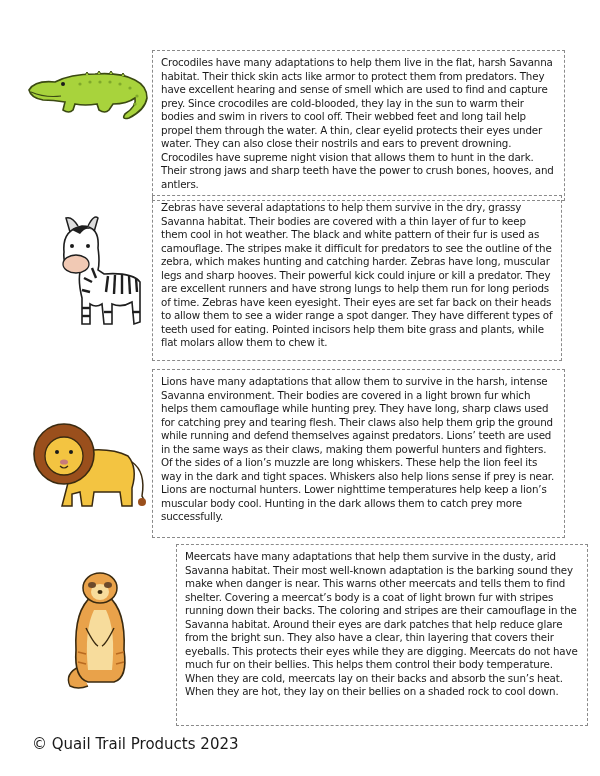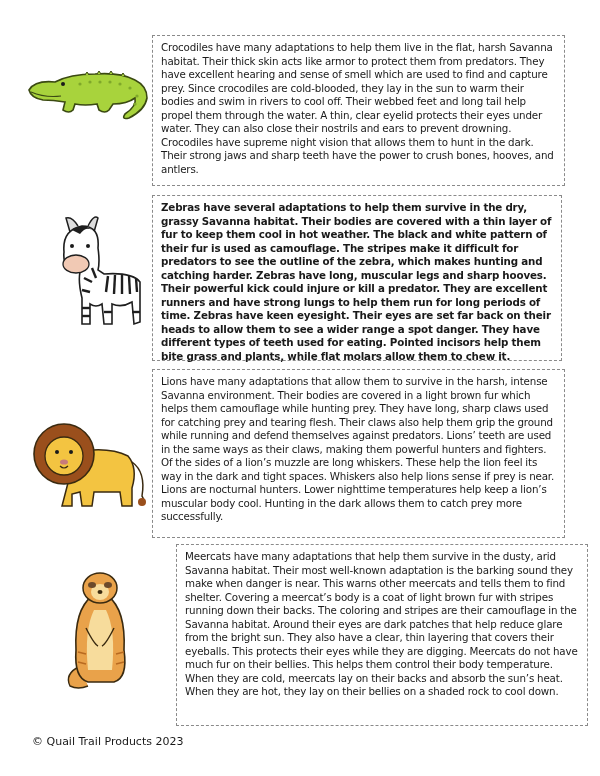--- a/index.html
+++ b/index.html
@@ -3,21 +3,21 @@
 <meta charset="utf-8">
 <style>
   html, body { margin:0; padding:0; background:#ffffff; }
   body { width:600px; height:776px; position:relative; overflow:hidden;
          font-family:"DejaVu Sans", sans-serif; color:#1a1a1a; }
   .box { position:absolute; border:1px dashed #8a8a8a; box-sizing:border-box;
          padding:5px 6px 4px 8px; font-size:10.3px; line-height:13.55px;
          letter-spacing:-0.15px; word-spacing:-0.2px; }
   .box p { margin:0; }
   .art { position:absolute; }
-  .footer { position:absolute; left:32px; top:735px; font-size:11px; color:#1a1a1a; }
+  .footer { position:absolute; left:32px; top:735px; font-size:15px; color:#1a1a1a; }
 </style>
 </head>
 <body>
 
 <div class="art" style="left:25px;top:62px;width:128px;height:62px;">
   <svg width="128" height="62" viewBox="0 0 128 62">
     <path d="M4,28 Q10,18 30,20 Q45,12 70,12 Q95,10 110,18 Q122,24 122,36 Q120,48 104,56 Q96,58 100,52 Q112,44 110,36 Q102,42 88,42 L84,48 Q80,52 74,48 L72,42 Q60,44 50,42 L48,48 Q44,52 38,48 L40,40 Q28,38 18,38 Q6,36 4,28 Z" fill="#a8d33c" stroke="#3b4a12" stroke-width="1.6"></path>
     <path d="M6,30 Q20,36 36,34" fill="none" stroke="#3b4a12" stroke-width="1.2"></path>
     <circle cx="38" cy="22" r="2" fill="#1a1a1a"></circle>
     <g fill="#7fa82a">
@@ -26,21 +26,21 @@
         <circle cx="75" cy="20" r="1.6"></circle>
       <circle cx="85" cy="20" r="1.6"></circle>
         <circle cx="95" cy="22" r="1.6"></circle>
         <circle cx="105" cy="26" r="1.6"></circle>
       <circle cx="112" cy="34" r="1.6"></circle>
         <circle cx="110" cy="42" r="1.6"></circle>
     </g>
     <path d="M60,13 l2,-3 l2,3 M72,12 l2,-3 l2,3 M84,12 l2,-3 l2,3 M96,14 l2,-3 l2,3" fill="#a8d33c" stroke="#3b4a12" stroke-width="1"></path>
   </svg>
 </div>
-<div class="box" style="left:152px;top:35px;width:413px;height:151px;">
+<div class="box" style="left:152px;top:50px;width:413px;height:151px;">
   <p>Crocodiles have many adaptations to help them live in the flat, harsh Savanna habitat. Their thick skin acts like armor to protect them from predators. They have excellent hearing and sense of smell which are used to find and capture prey. Since crocodiles are cold-blooded, they lay in the sun to warm their bodies and swim in rivers to cool off. Their webbed feet and long tail help propel them through the water. A thin, clear eyelid protects their eyes under water. They can also close their nostrils and ears to prevent drowning. Crocodiles have supreme night vision that allows them to hunt in the dark. Their strong jaws and sharp teeth have the power to crush bones, hooves, and antlers.</p>
 </div>
 
 <div class="art" style="left:52px;top:212px;width:92px;height:122px;">
   <svg width="92" height="122" viewBox="0 0 92 122">
     <path d="M18,20 L14,6 Q20,4 26,14 M36,14 Q42,2 46,6 L42,20" fill="#ddd" stroke="#1e1e1e" stroke-width="1.5"></path>
     <path d="M12,40 Q10,18 30,14 Q48,14 46,36 Q48,50 46,58 L52,62 Q80,60 88,70 L88,110 L82,112 L80,90 Q70,96 60,92 L60,112 L52,112 L50,92 Q44,96 38,92 L38,112 L30,112 L30,86 Q26,70 28,60 Q10,58 12,40 Z" fill="#ffffff" stroke="#1e1e1e" stroke-width="1.6"></path>
     <ellipse cx="24" cy="52" rx="13" ry="9" fill="#f1c9b4" stroke="#1e1e1e" stroke-width="1.3"></ellipse>
     <circle cx="20" cy="34" r="2" fill="#1a1a1a"></circle>
       <circle cx="36" cy="34" r="2" fill="#1a1a1a"></circle>
@@ -54,21 +54,21 @@
       <path d="M40,56 L44,66"></path>
         <path d="M32,66 L40,70"></path>
         <path d="M30,78 L38,80"></path>
       <path d="M30,96 L38,96"></path>
         <path d="M30,104 L38,104"></path>
         <path d="M52,100 L60,100"></path>
         <path d="M80,100 L88,100"></path>
     </g>
   </svg>
 </div>
-<div class="box" style="left:152px;top:195px;width:410px;height:166px;font-weight:bold;">
+<div class="box" style="left:152px;top:195px;width:410px;height:166px;">
   <p>Zebras have several adaptations to help them survive in the dry, grassy Savanna habitat. Their bodies are covered with a thin layer of fur to keep them cool in hot weather. The black and white pattern of their fur is used as camouflage. The stripes make it difficult for predators to see the outline of the zebra, which makes hunting and catching harder. Zebras have long, muscular legs and sharp hooves. Their powerful kick could injure or kill a predator. They are excellent runners and have strong lungs to help them run for long periods of time. Zebras have keen eyesight. Their eyes are set far back on their heads to allow them to see a wider range a spot danger. They have different types of teeth used for eating. Pointed incisors help them bite grass and plants, while flat molars allow them to chew it.</p>
 </div>
 
 <div class="art" style="left:28px;top:412px;width:122px;height:100px;">
   <svg width="122" height="100" viewBox="0 0 122 100">
     <path d="M48,40 Q80,34 100,44 Q110,56 104,76 L104,94 L94,94 L92,80 L66,80 L64,94 L54,94 L52,80 L44,82 L44,94 L34,94 Z" fill="#f3c441" stroke="#3a2a10" stroke-width="1.5"></path>
     <path d="M104,50 Q118,60 114,84 Q118,90 112,92" fill="none" stroke="#3a2a10" stroke-width="1.5"></path>
     <circle cx="114" cy="90" r="4" fill="#9a4f1c"></circle>
     <circle cx="36" cy="42" r="30" fill="#9a4f1c" stroke="#3a2a10" stroke-width="1.6"></circle>
     <circle cx="36" cy="44" r="19" fill="#f3c441" stroke="#3a2a10" stroke-width="1.3"></circle>

